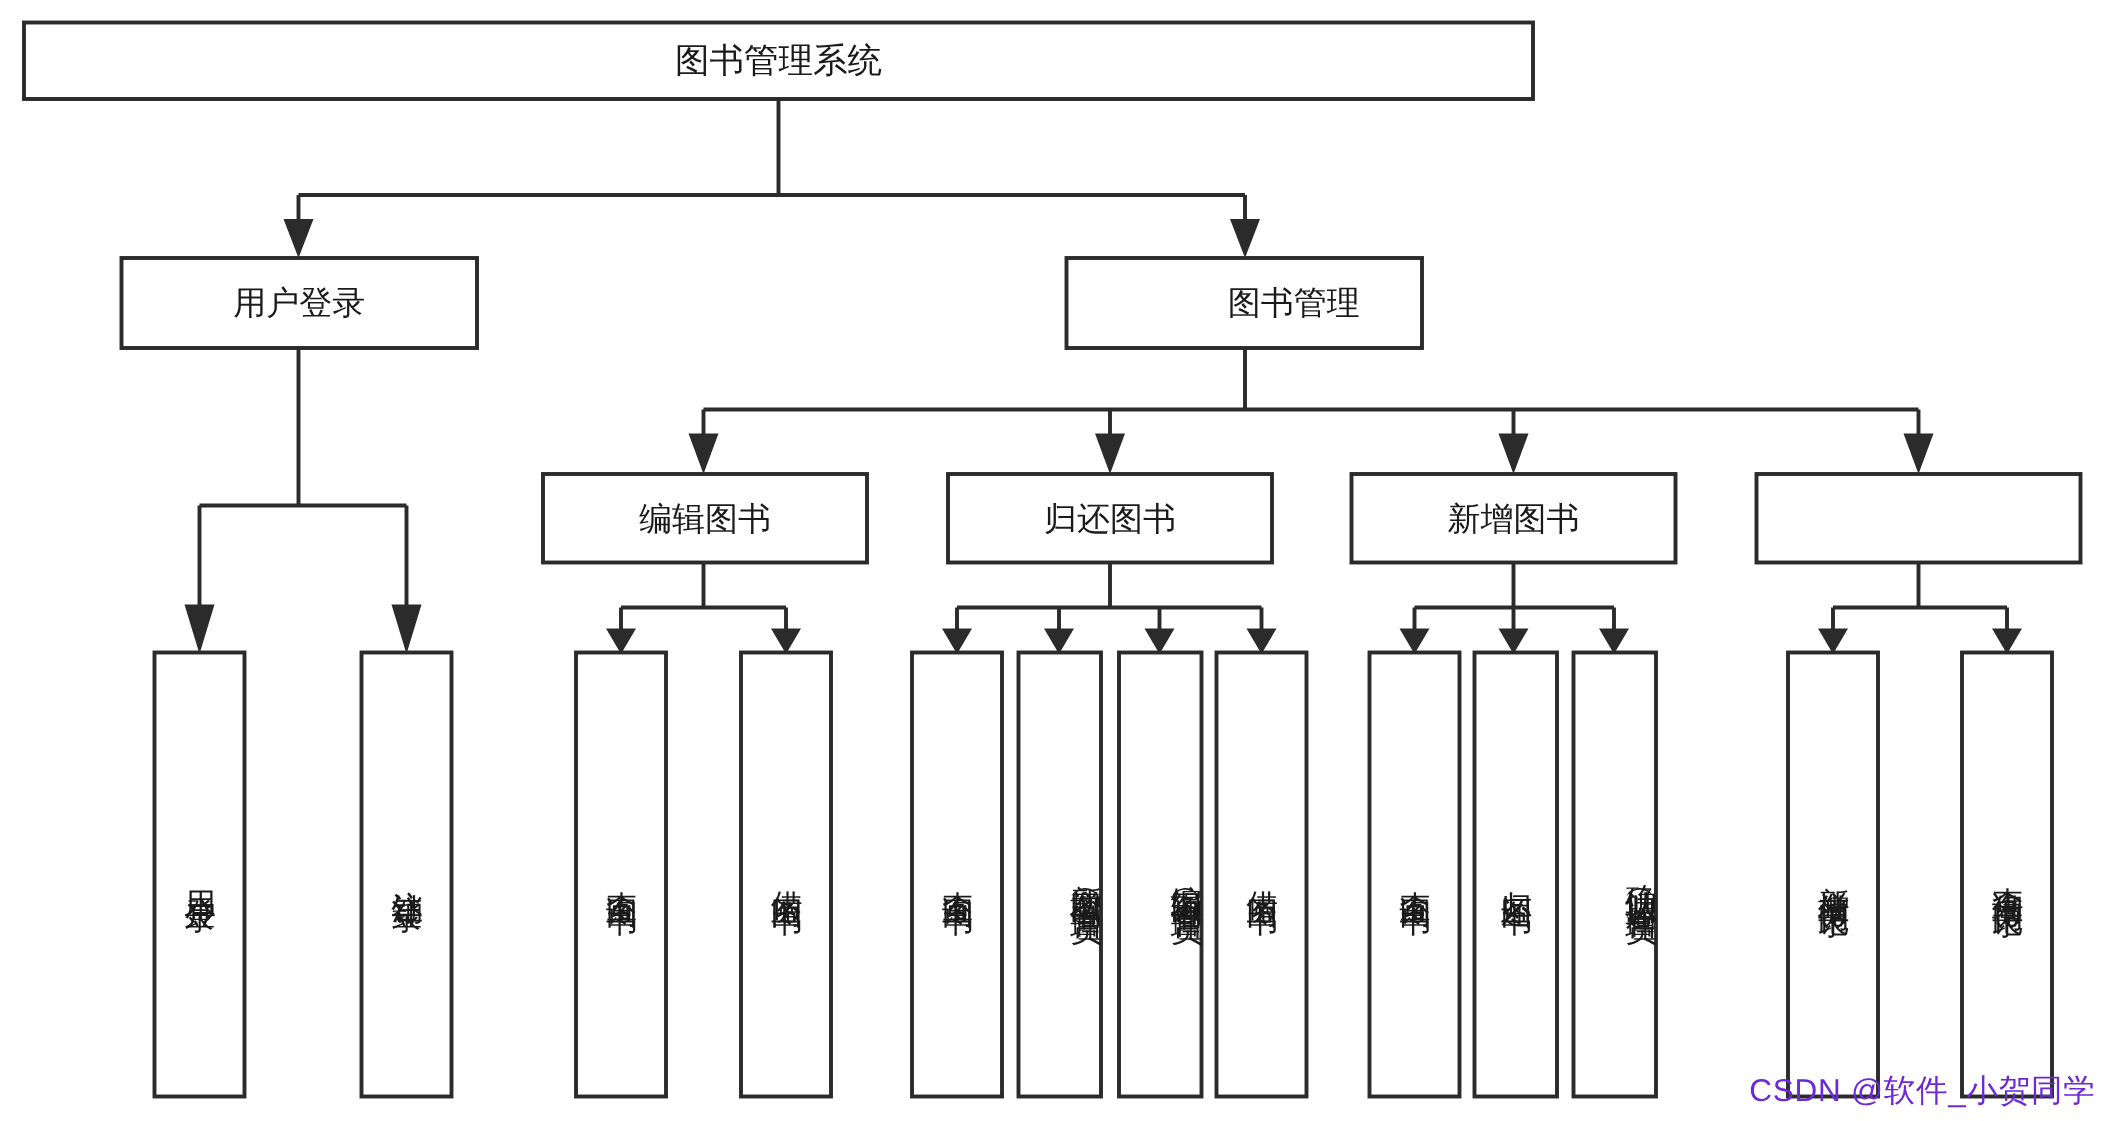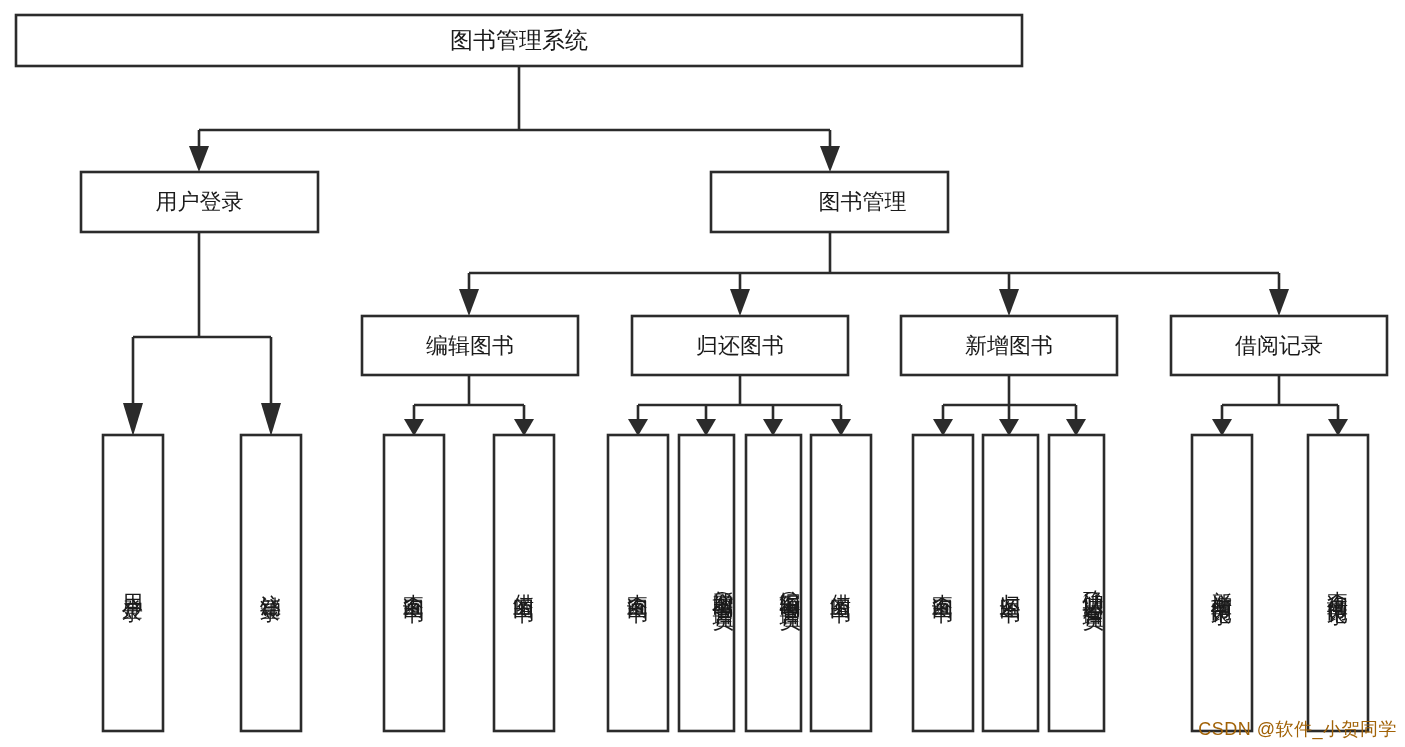--- a/index.html
+++ b/index.html
@@ -66,22 +66,22 @@
     font-size: 22px;
     color: #1a1a1a;
     white-space: nowrap;
     pointer-events: none;
   }
   #watermark {
     position: absolute;
     right: 8px;
     bottom: 6px;
     font-family: "Liberation Sans", "DejaVu Sans", sans-serif;
-    font-size: 18px;
-    color: #a16207;
+    font-size: 21px;
+    color: #6d28d9;
     letter-spacing: 0.5px;
     pointer-events: none;
     margin-top: 48px;
   }
 </style>
 </head>
 <body>
 
 <div id="diagram-root">
 
@@ -164,21 +164,20 @@
   </svg>
 
   <div class="horiz-text-wrap" style="left:16px;  top:15px;  width:1006px; height:51px;  font-size:23px;">图书管理系统</div>
 
   <div class="horiz-text-wrap" style="left:81px;  top:172px; width:237px; height:60px;">用户登录</div>
   <div class="horiz-text-wrap" style="left:711px; top:172px; width:237px; height:60px;padding-left:33px;">图书管理</div>
 
   <div class="horiz-text-wrap" style="left:362px; top:316px; width:216px; height:59px;">编辑图书</div>
   <div class="horiz-text-wrap" style="left:632px; top:316px; width:216px; height:59px;">归还图书</div>
   <div class="horiz-text-wrap" style="left:901px; top:316px; width:216px; height:59px;">新增图书</div>
-  <div class="horiz-text-wrap" style="left:1171px;top:316px; width:216px; height:59px;">借阅记录</div>
 
   <div class="vert-text-wrap" style="left:103px; top:435px; width:60px; height:296px;">用户登录</div>
   <div class="vert-text-wrap" style="left:241px; top:435px; width:60px; height:296px;">注销登录</div>
 
   <div class="vert-text-wrap" style="left:384px; top:435px; width:60px; height:296px;">查询图书</div>
   <div class="vert-text-wrap" style="left:494px; top:435px; width:60px; height:296px;">借阅图书</div>
 
   <div class="vert-text-wrap" style="left:608px; top:435px; width:60px; height:296px;">查询图书</div>
   <div class="vert-text-wrap" style="left:679px; top:435px; width:55px; height:296px; align-items:flex-start; padding-top:6px; box-sizing:border-box;">新增图书（管理员）</div>
   <div class="vert-text-wrap" style="left:746px; top:435px; width:55px; height:296px; align-items:flex-start; padding-top:6px; box-sizing:border-box;">编辑图书（管理员）</div>

